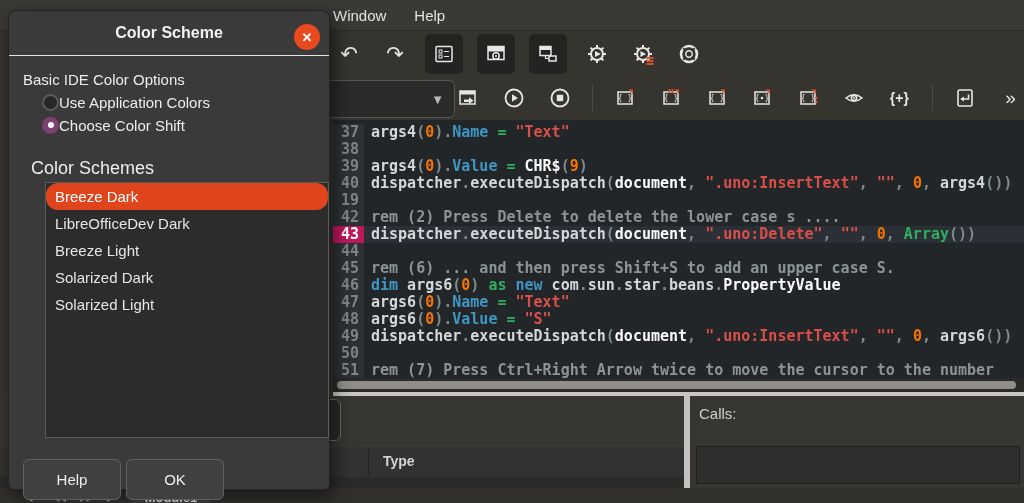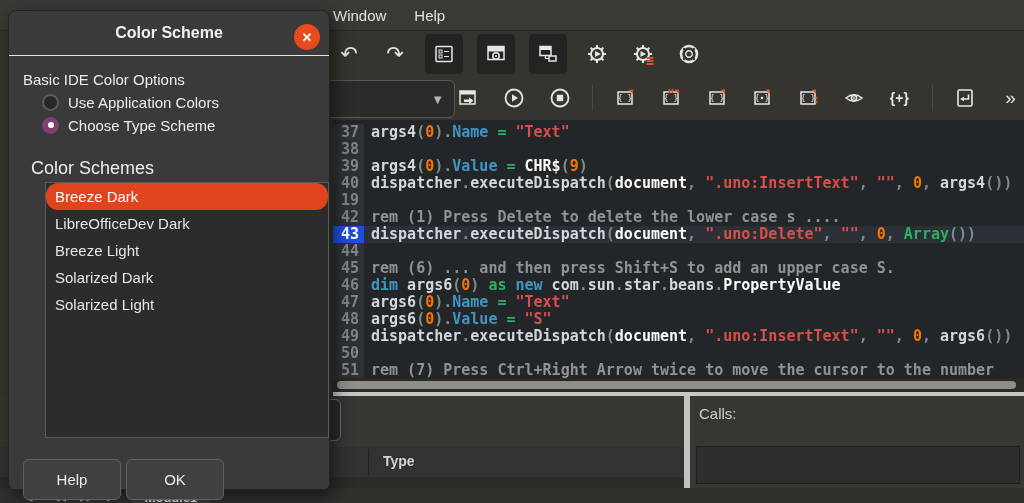--- a/index.html
+++ b/index.html
@@ -23,21 +23,21 @@
          border-radius:6px;display:flex;align-items:center;justify-content:flex-end;padding-right:10px;}
   #combo .arrow{color:#b9b7b3;font-size:13px;}
 
   
   #editor{left:333px;top:120px;right:0;height:258px;background:#232629;overflow:hidden;
           font-family:"DejaVu Sans Mono",monospace;font-size:15px;font-weight:600;padding-top:4px;box-sizing:border-box;}
   .cl{display:flex;height:17px;line-height:17px;white-space:pre;}
   .ln{width:26px;flex:0 0 26px;background:#2d3135;color:#7e8487;text-align:right;padding-right:5px;}
   .code{padding-left:7px;}
   .cl.cur{background:#2a3036;}
-  .cl.cur .ln{background:#1d4ed8;color:#ffffff;}
+  .cl.cur .ln{background:#be185d;color:#ffffff;}
   .t-d{color:#d3d7d9}.t-k{color:#3f96c2}.t-o{color:#2fae62}.t-s{color:#da4f49}
   .t-n{color:#f67400}.t-c{color:#8c9496}.t-p{color:#7f8c8d}.t-w{color:#fcfcfc}
 
   #hscroll{left:333px;top:378px;right:0;height:14px;background:#2b2a27;}
   #hscroll .thumb{position:absolute;left:4px;right:8px;top:3px;height:8px;background:#908d8a;border-radius:4px;}
   #hsplit{left:333px;top:392px;right:0;height:4px;background:#c9c7c3;}
 
   
   #watch-panel{left:0;top:396px;width:796px;height:92px;background:#383633;}
   #watch-input{position:absolute;left:305px;top:3px;width:34px;height:40px;background:#2b2b29;
@@ -59,21 +59,21 @@
               border-radius:4px 4px 0 0;color:#dddbd7;font-size:13px;font-weight:bold;text-align:center;}
 
   
   #dialog{left:8px;top:10px;width:322px;height:480px;background:#3a3a3a;border:1px solid #242424;
           border-radius:8px 8px 6px 6px;box-shadow:4px 6px 18px rgba(0,0,0,.55);z-index:10;box-sizing:border-box;}
   #dlg-title{position:absolute;left:0;top:0;right:0;height:44px;border-bottom:1px solid #e5e5e5;
              display:flex;align-items:center;justify-content:center;color:#f1f1ef;font-size:16px;font-weight:bold;}
   #dlg-close{position:absolute;right:9px;top:13px;width:26px;height:26px;border-radius:13px;background:#e64a1e;
              color:#ffffff;font-size:13px;font-weight:bold;display:flex;align-items:center;justify-content:center;cursor:default;}
   #dlg-options-label{position:absolute;left:14px;top:60px;color:#ececea;font-size:15px;}
-  .radio-row{position:absolute;left:33px;height:22px;display:flex;align-items:center;gap:9px;}
+  .radio-row{position:absolute;left:33px;height:22px;display:flex;align-items:center;}
   .radio{width:17px;height:17px;border-radius:50%;box-sizing:border-box;background:#272727;border:2px solid #5b5b5b;
          display:flex;align-items:center;justify-content:center;}
   .radio.sel{background:#7c4071;border-color:#7c4071;}
   .radio.sel::after{content:"";width:6px;height:6px;border-radius:50%;background:#ffffff;}
   .radio-label{color:#ececea;font-size:15px;}
   #dlg-schemes-label{position:absolute;left:22px;top:147px;color:#ececea;font-size:18px;}
   #scheme-list{position:absolute;left:36px;top:171px;width:284px;height:256px;background:#2c2c2c;
                border:1px solid #5a5a5a;box-sizing:border-box;overflow:hidden;}
   .scheme-item{height:27px;line-height:27px;padding-left:9px;color:#e6e6e4;font-size:15px;}
   .scheme-item.sel{background:#df441c;color:#ffffff;border-radius:12px;}
@@ -292,21 +292,21 @@
 <div id="combo" class="abs">
   <span class="arrow">▼</span>
 </div>
 
 <div id="editor" class="abs">
     <div class="cl"><span class="ln">37</span><span class="code"><span class="t-d">args4</span><span class="t-p">(</span><span class="t-n">0</span><span class="t-p">).</span><span class="t-k">Name</span><span class="t-d"> </span><span class="t-o">=</span><span class="t-d"> </span><span class="t-s">"Text"</span></span></div>
     <div class="cl"><span class="ln">38</span><span class="code"></span></div>
     <div class="cl"><span class="ln">39</span><span class="code"><span class="t-d">args4</span><span class="t-p">(</span><span class="t-n">0</span><span class="t-p">).</span><span class="t-k">Value</span><span class="t-d"> </span><span class="t-o">=</span><span class="t-d"> </span><span class="t-w">CHR$</span><span class="t-p">(</span><span class="t-n">9</span><span class="t-p">)</span></span></div>
     <div class="cl"><span class="ln">40</span><span class="code"><span class="t-d">dispatcher</span><span class="t-p">.</span><span class="t-d">executeDispatch</span><span class="t-p">(</span><span class="t-w">document</span><span class="t-p">, </span><span class="t-s">".uno:InsertText"</span><span class="t-p">, </span><span class="t-s">""</span><span class="t-p">, </span><span class="t-n">0</span><span class="t-p">, </span><span class="t-d">args4</span><span class="t-p">())</span></span></div>
     <div class="cl"><span class="ln">19</span><span class="code"></span></div>
-    <div class="cl"><span class="ln">42</span><span class="code"><span class="t-c">rem (1) Press Delete to delete the lower case s ....</span></span></div>
+    <div class="cl"><span class="ln">42</span><span class="code"><span class="t-c">rem (2) Press Delete to delete the lower case s ....</span></span></div>
     <div class="cl cur"><span class="ln">43</span><span class="code"><span class="t-d">dispatcher</span><span class="t-p">.</span><span class="t-d">executeDispatch</span><span class="t-p">(</span><span class="t-w">document</span><span class="t-p">, </span><span class="t-s">".uno:Delete"</span><span class="t-p">, </span><span class="t-s">""</span><span class="t-p">, </span><span class="t-n">0</span><span class="t-p">, </span><span class="t-o">Array</span><span class="t-p">())</span></span></div>
     <div class="cl"><span class="ln">44</span><span class="code"></span></div>
     <div class="cl"><span class="ln">45</span><span class="code"><span class="t-c">rem (6) ... and then press Shift+S to add an upper case S.</span></span></div>
     <div class="cl"><span class="ln">46</span><span class="code"><span class="t-k">dim</span><span class="t-d"> args6</span><span class="t-p">(</span><span class="t-n">0</span><span class="t-p">)</span><span class="t-d"> </span><span class="t-o">as</span><span class="t-d"> </span><span class="t-k">new</span><span class="t-d"> com</span><span class="t-p">.</span><span class="t-d">sun</span><span class="t-p">.</span><span class="t-d">star</span><span class="t-p">.</span><span class="t-d">beans</span><span class="t-p">.</span><span class="t-w">PropertyValue</span></span></div>
     <div class="cl"><span class="ln">47</span><span class="code"><span class="t-d">args6</span><span class="t-p">(</span><span class="t-n">0</span><span class="t-p">).</span><span class="t-k">Name</span><span class="t-d"> </span><span class="t-o">=</span><span class="t-d"> </span><span class="t-s">"Text"</span></span></div>
     <div class="cl"><span class="ln">48</span><span class="code"><span class="t-d">args6</span><span class="t-p">(</span><span class="t-n">0</span><span class="t-p">).</span><span class="t-k">Value</span><span class="t-d"> </span><span class="t-o">=</span><span class="t-d"> </span><span class="t-s">"S"</span></span></div>
     <div class="cl"><span class="ln">49</span><span class="code"><span class="t-d">dispatcher</span><span class="t-p">.</span><span class="t-d">executeDispatch</span><span class="t-p">(</span><span class="t-w">document</span><span class="t-p">, </span><span class="t-s">".uno:InsertText"</span><span class="t-p">, </span><span class="t-s">""</span><span class="t-p">, </span><span class="t-n">0</span><span class="t-p">, </span><span class="t-d">args6</span><span class="t-p">())</span></span></div>
     <div class="cl"><span class="ln">50</span><span class="code"></span></div>
     <div class="cl"><span class="ln">51</span><span class="code"><span class="t-c">rem (7) Press Ctrl+Right Arrow twice to move the cursor to the number</span></span></div>
   </div>
@@ -342,21 +342,21 @@
   <div id="dlg-title">Color Scheme</div>
   <div id="dlg-close">✕</div>
   <div id="dlg-options-label">Basic IDE Color Options</div>
   <div id="radio-rows">
       <div class="radio-row" style="top: 80px;">
         <span class="radio"></span>
         <span class="radio-label">Use Application Colors</span>
       </div>
       <div class="radio-row" style="top: 103px;">
         <span class="radio sel"></span>
-        <span class="radio-label">Choose Type Scheme</span>
+        <span class="radio-label">Choose Color Shift</span>
       </div>
     </div>
   <div id="dlg-schemes-label">Color Schemes</div>
   <div id="scheme-list">
       <div class="scheme-item sel">Breeze Dark</div>
       <div class="scheme-item">LibreOfficeDev Dark</div>
       <div class="scheme-item">Breeze Light</div>
       <div class="scheme-item">Solarized Dark</div>
       <div class="scheme-item">Solarized Light</div>
     </div>

